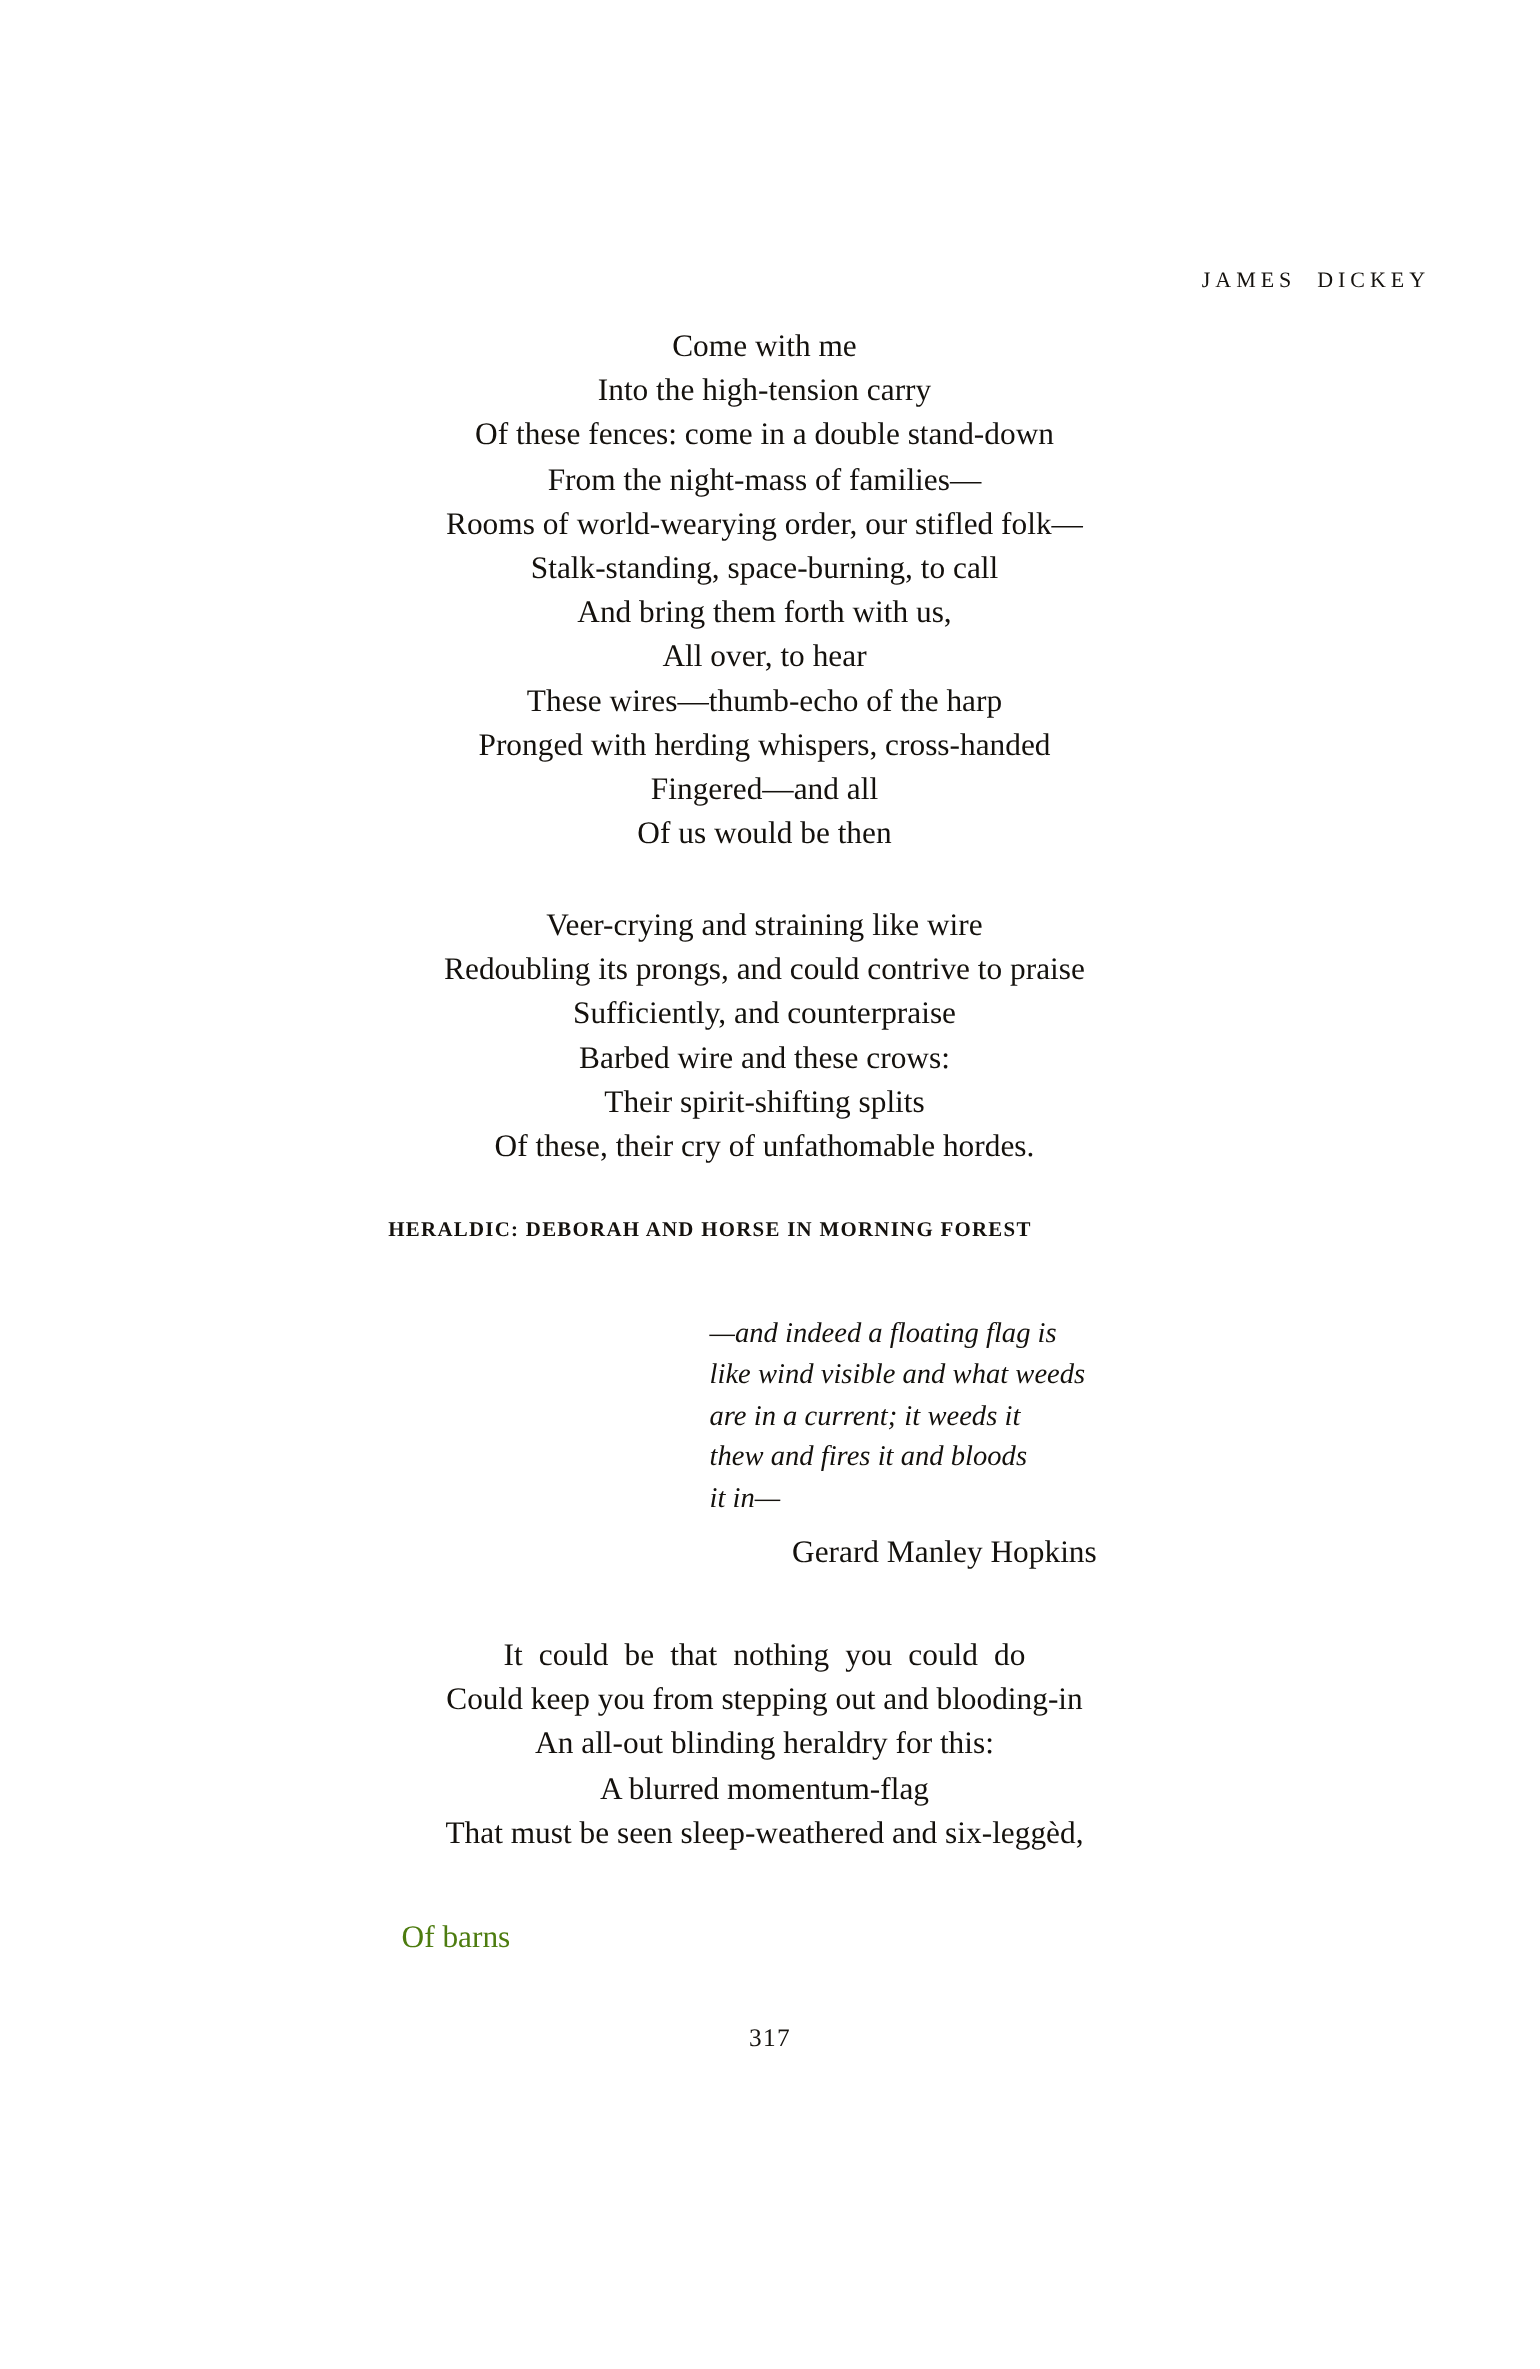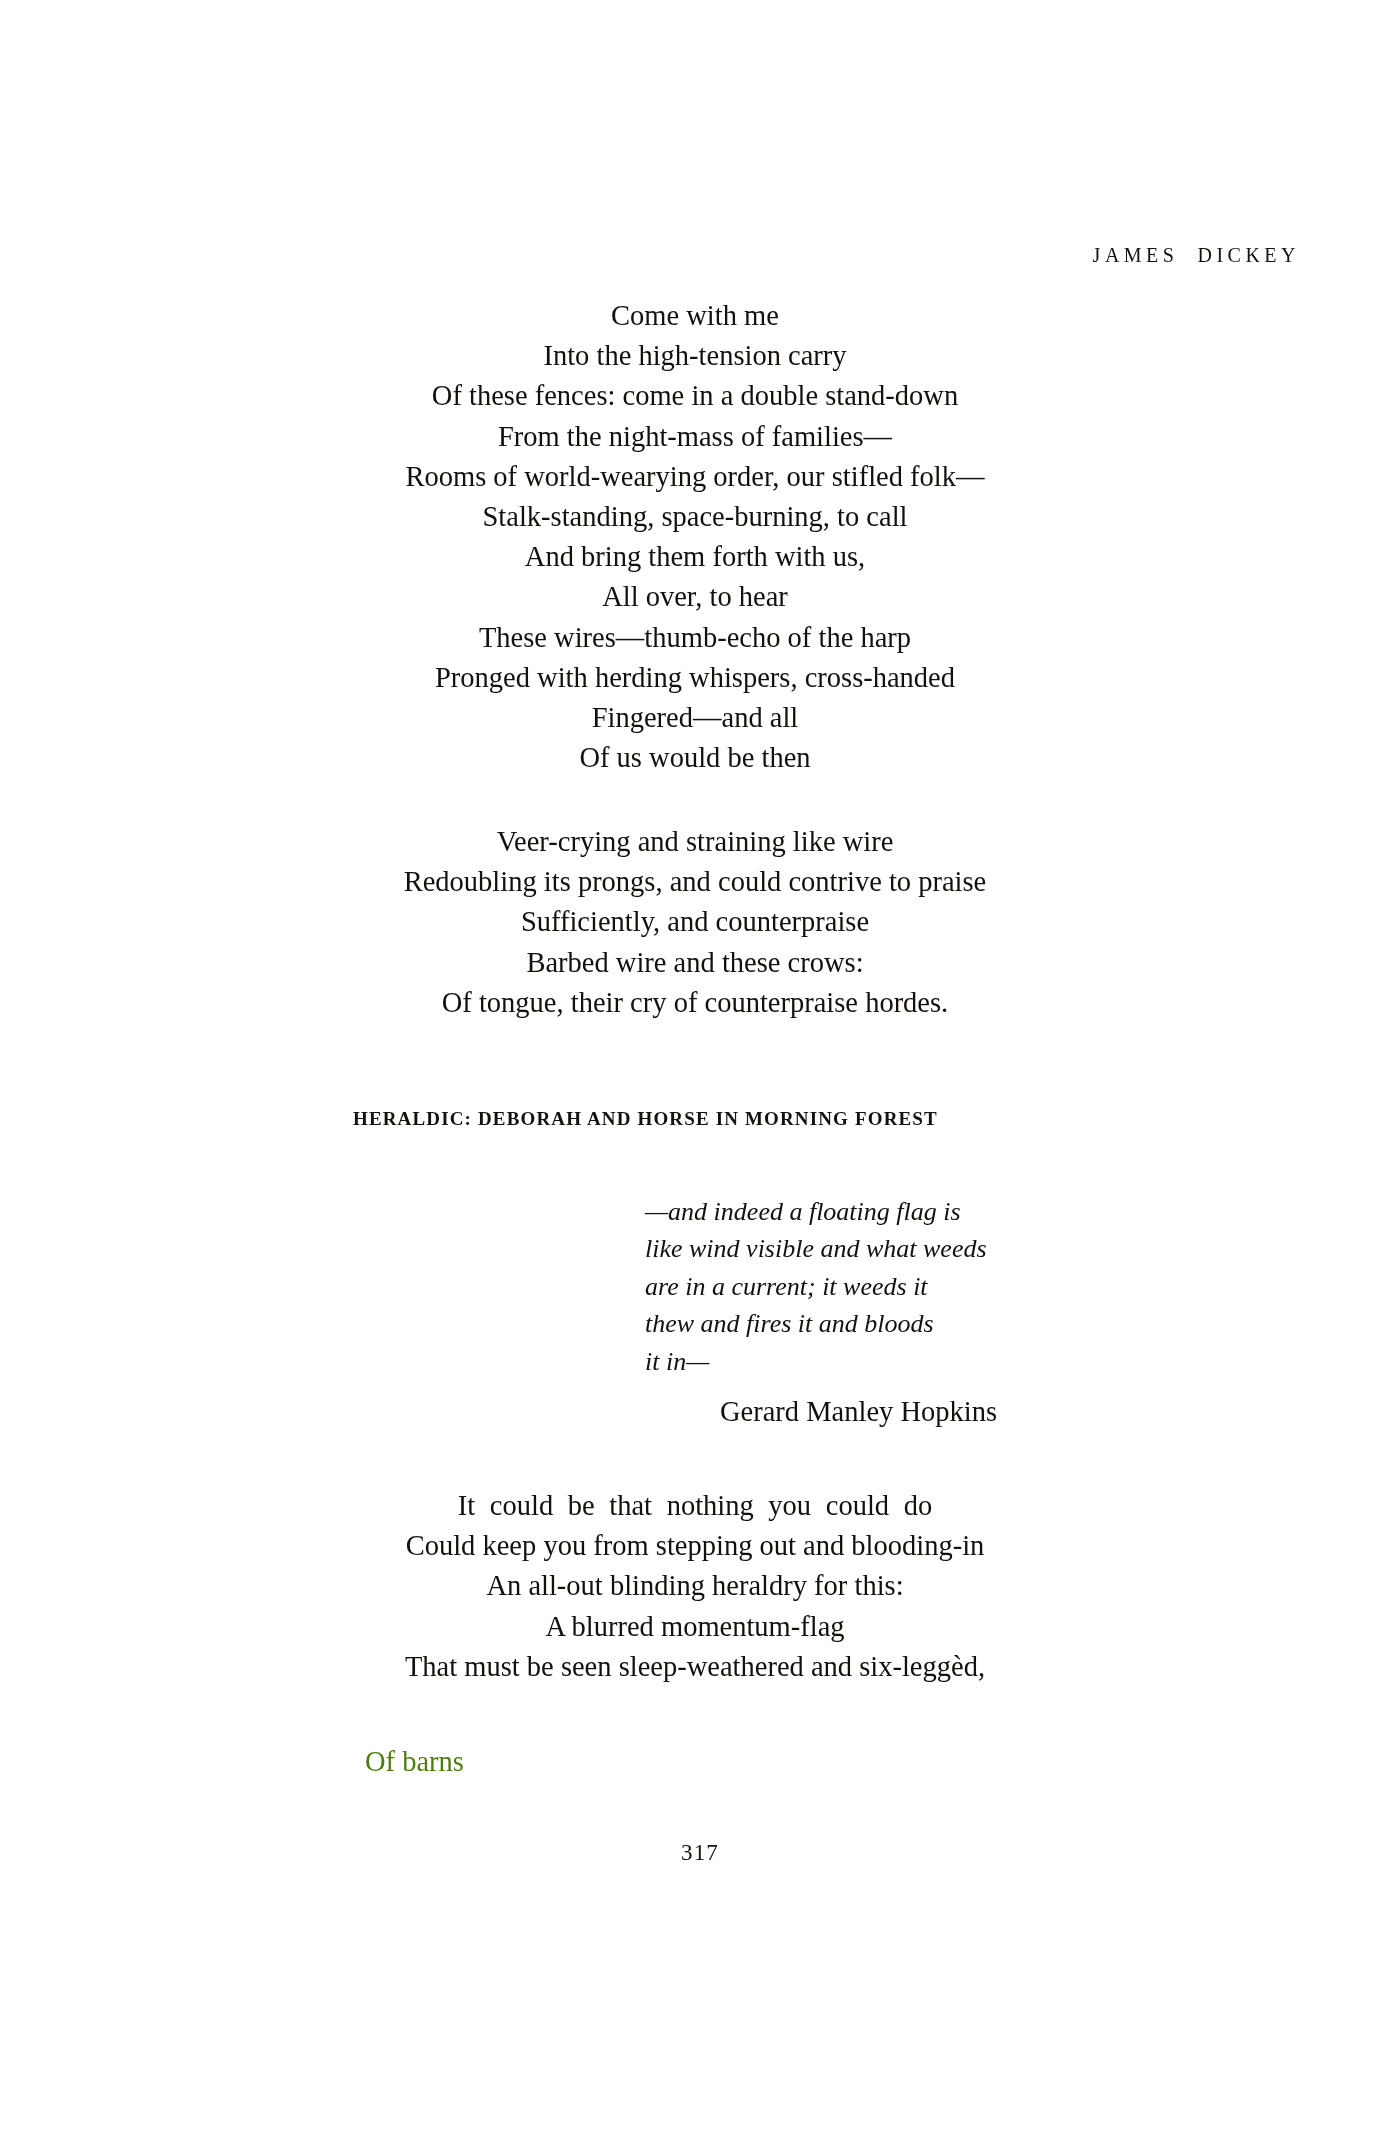--- a/index.html
+++ b/index.html
@@ -143,21 +143,22 @@
     <span class="verse-line">Pronged with herding whispers, cross-handed</span>
     <span class="verse-line">Fingered—and all</span>
     <span class="verse-line">Of us would be then</span>
   </div>
 
   <div class="verse-block" id="stanza-two">
     <span class="verse-line">Veer-crying and straining like wire</span>
     <span class="verse-line">Redoubling its prongs, and could contrive to praise</span>
     <span class="verse-line">Sufficiently, and counterpraise</span>
     <span class="verse-line">Barbed wire and these crows:</span>
-    <span class="verse-line">Of tongue, their cry of counterpraise hordes.</span>
+    <span class="verse-line">Their spirit-shifting splits</span>
+    <span class="verse-line">Of these, their cry of unfathomable hordes.</span>
   </div>
 
   <div class="poem-title">HERALDIC: DEBORAH AND HORSE IN MORNING FOREST</div>
 
   <div class="epigraph">
     <span class="epigraph-line">—and indeed a floating flag is</span>
     <span class="epigraph-line">like wind visible and what weeds</span>
     <span class="epigraph-line">are in a current; it weeds it</span>
     <span class="epigraph-line">thew and fires it and bloods</span>
     <span class="epigraph-line">it in—</span>

